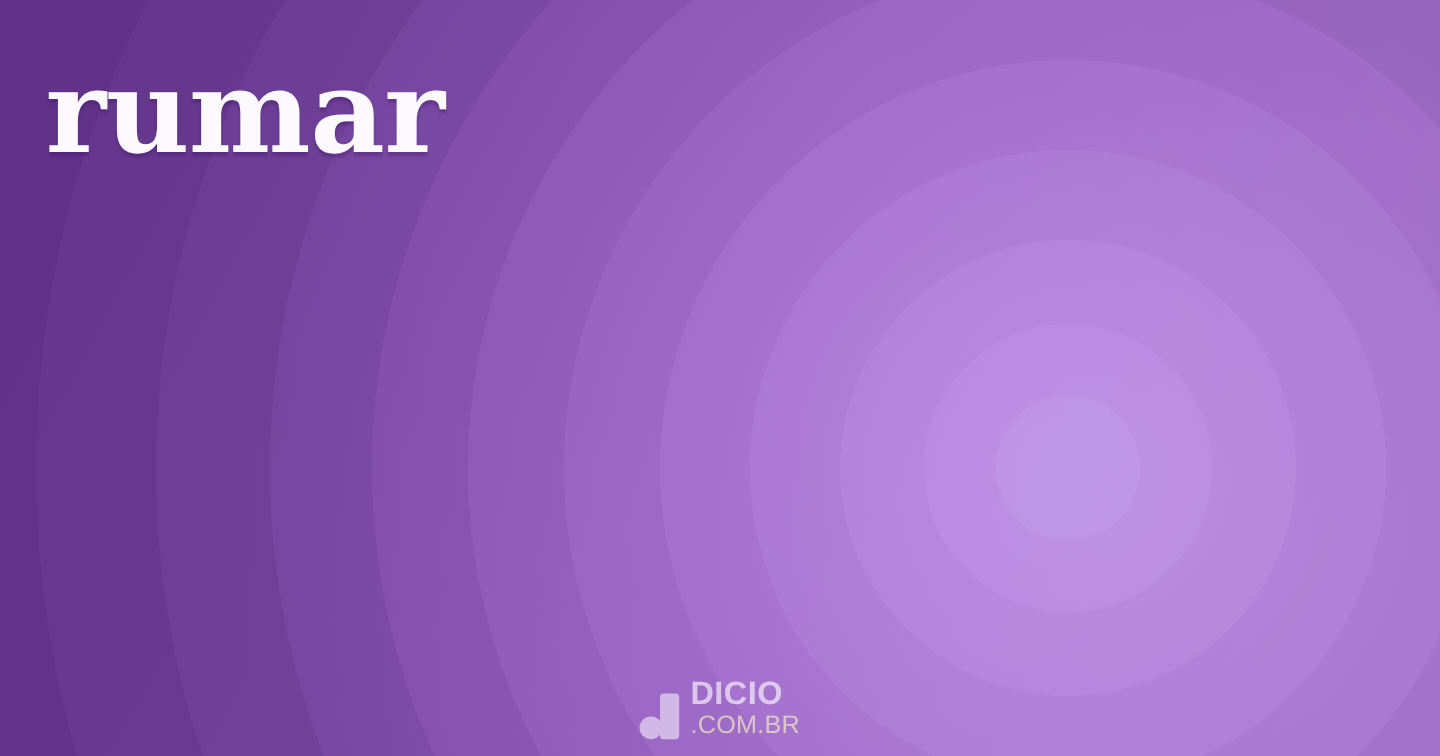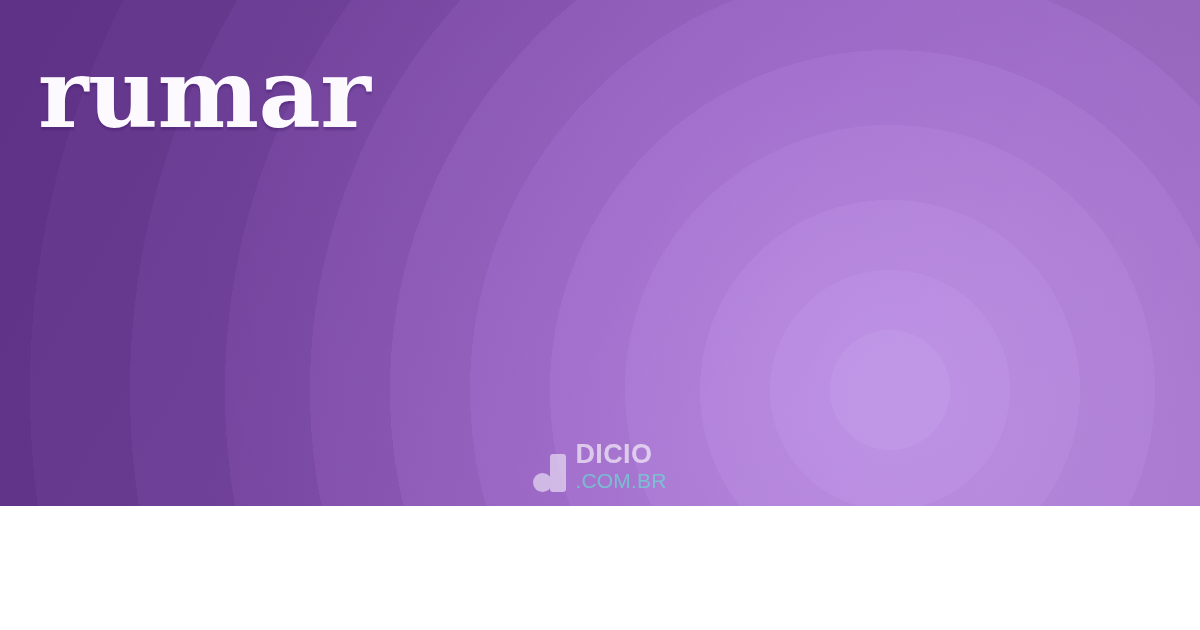--- a/index.html
+++ b/index.html
@@ -10,21 +10,21 @@
   body {
     width: 1200px;
     height: 630px;
     overflow: hidden;
     font-family: "DejaVu Serif", serif;
   }
 
   .card {
     position: relative;
     width: 1200px;
-    height: 506px;
+    height: 630px;
     overflow: hidden;
     background-color: #7a4aab;
     box-sizing: border-box;
     padding-left: 24px;
   }
 
   
   .bg-rings {
     position: absolute;
     inset: 0;
@@ -160,21 +160,21 @@
     font-weight: 700;
     font-size: 27px;
     letter-spacing: 0.4px;
     color: #ffffff;
   }
   .brand-domain {
     font-family: "Liberation Sans", sans-serif;
     font-weight: 400;
     font-size: 21px;
     letter-spacing: 0.2px;
-    color: #5eead4;
+    color: #fef9c3;
     margin-top: 2px;
   }
 </style>
 </head>
 <body>
 
 <div class="card">
 
   <div class="bg-rings"></div>
   <div class="bg-soft"></div>

